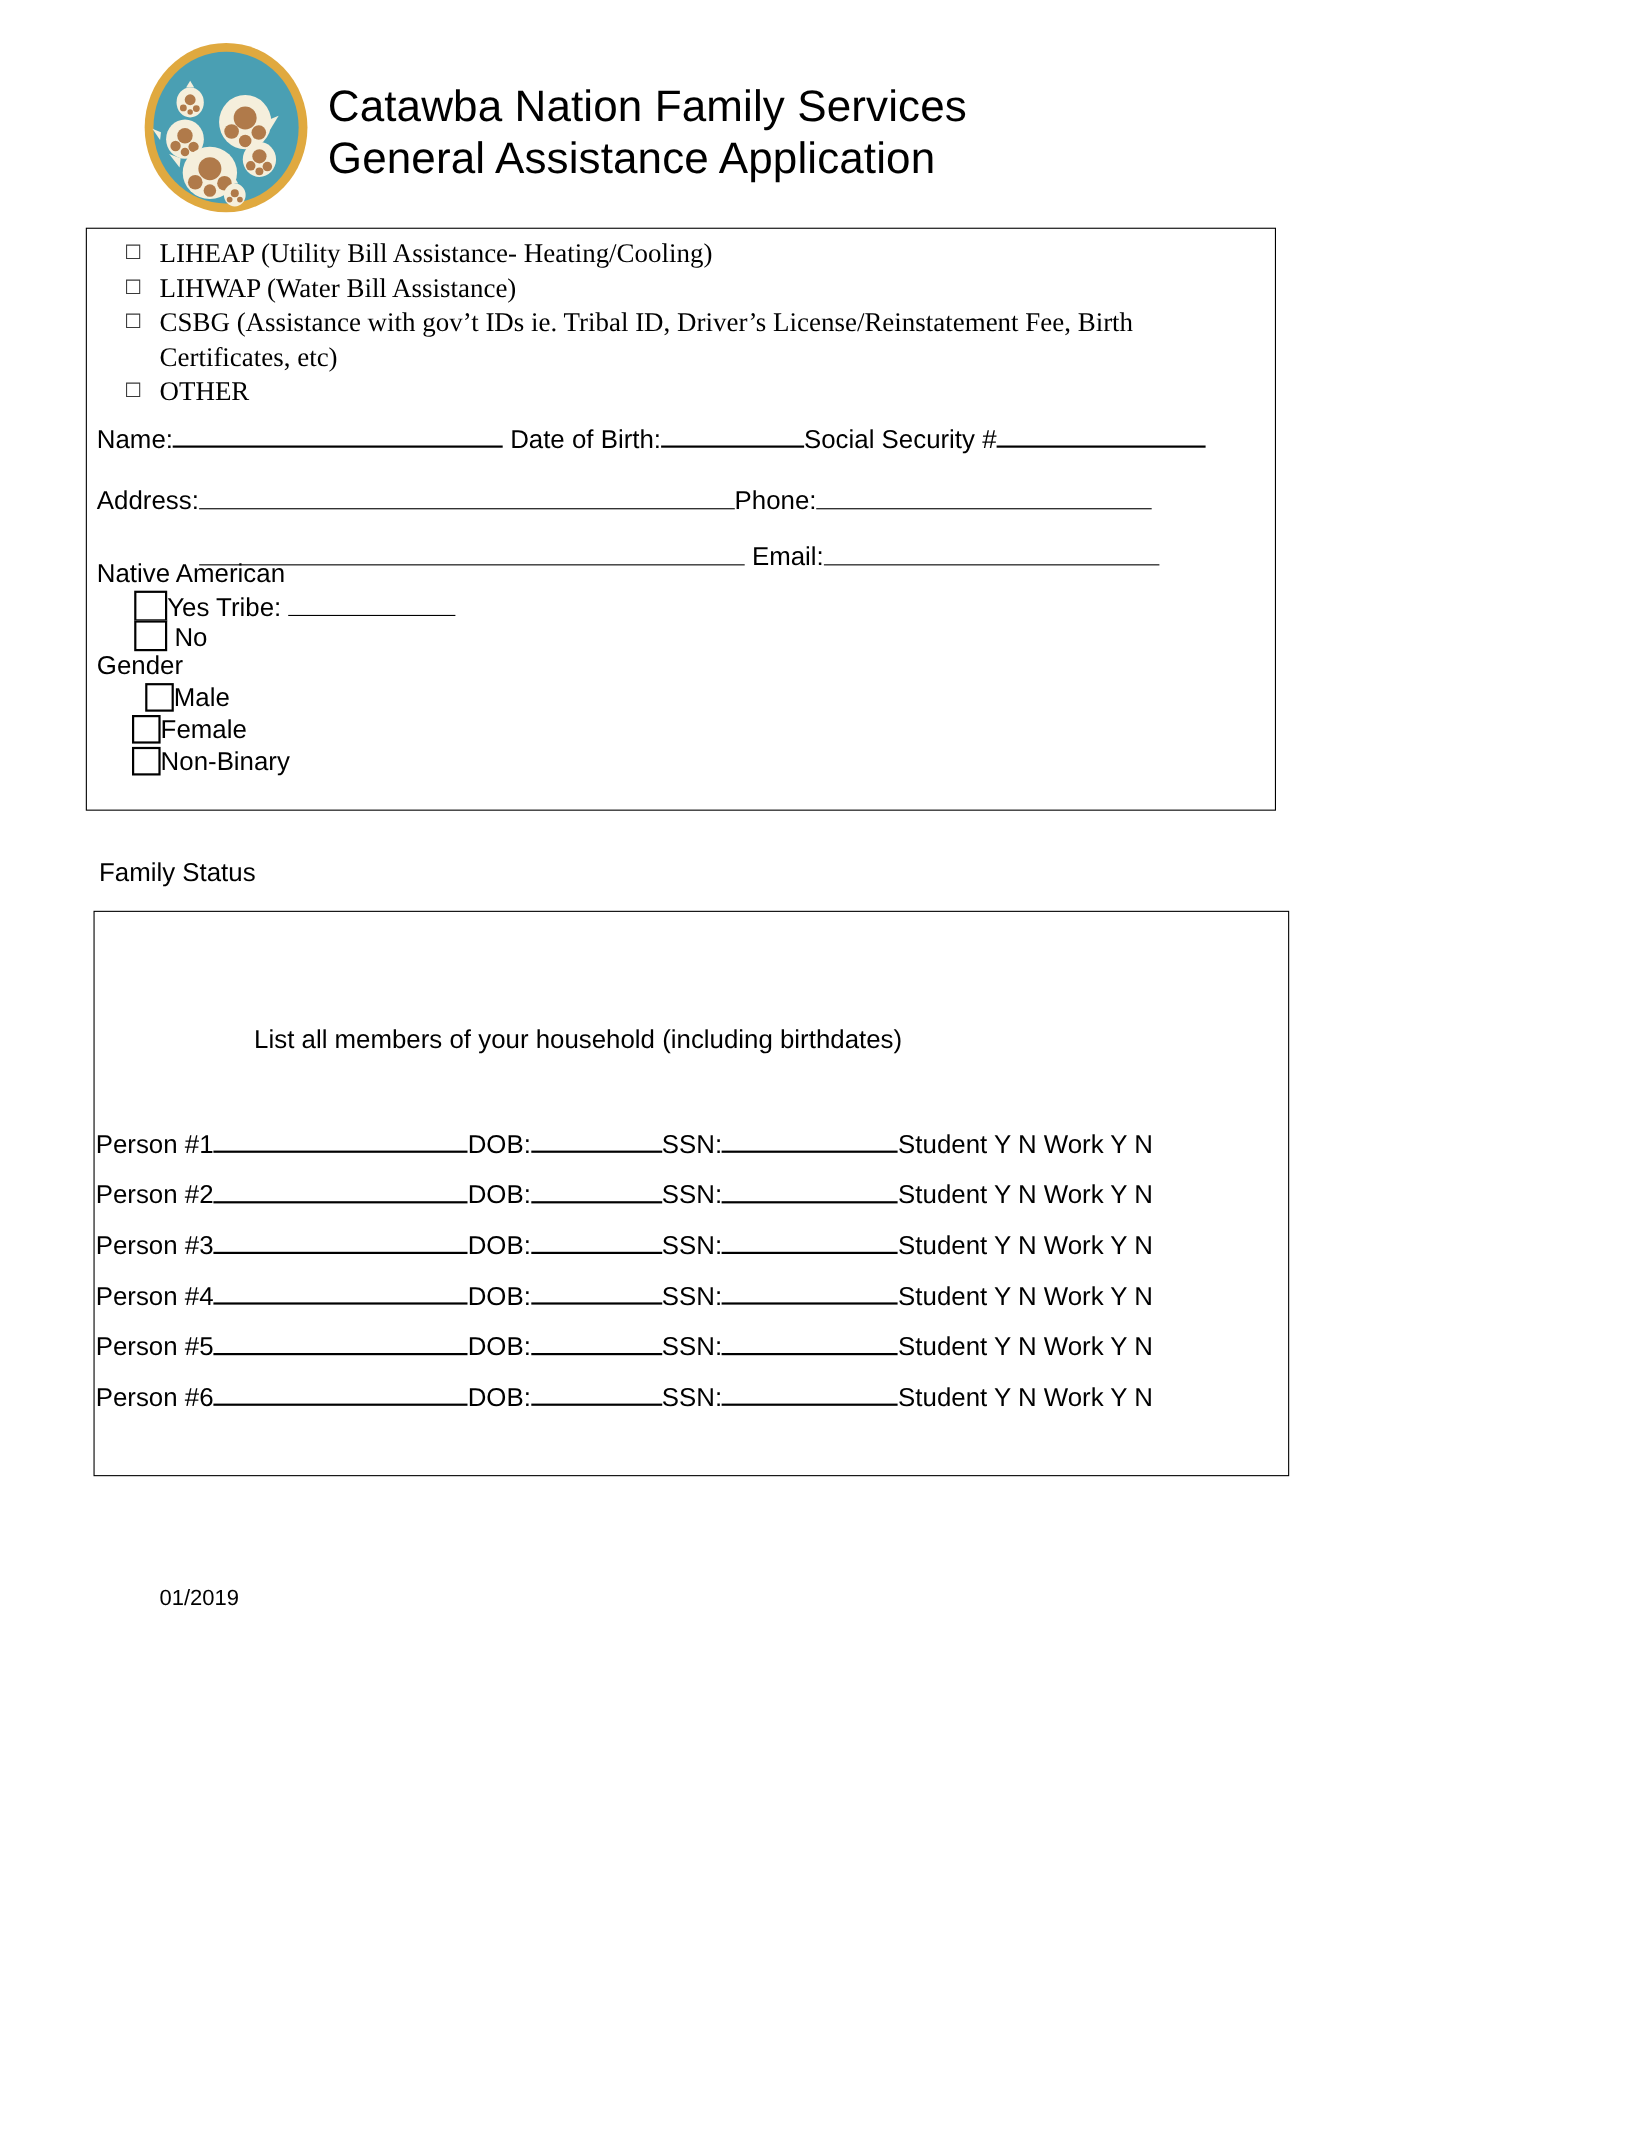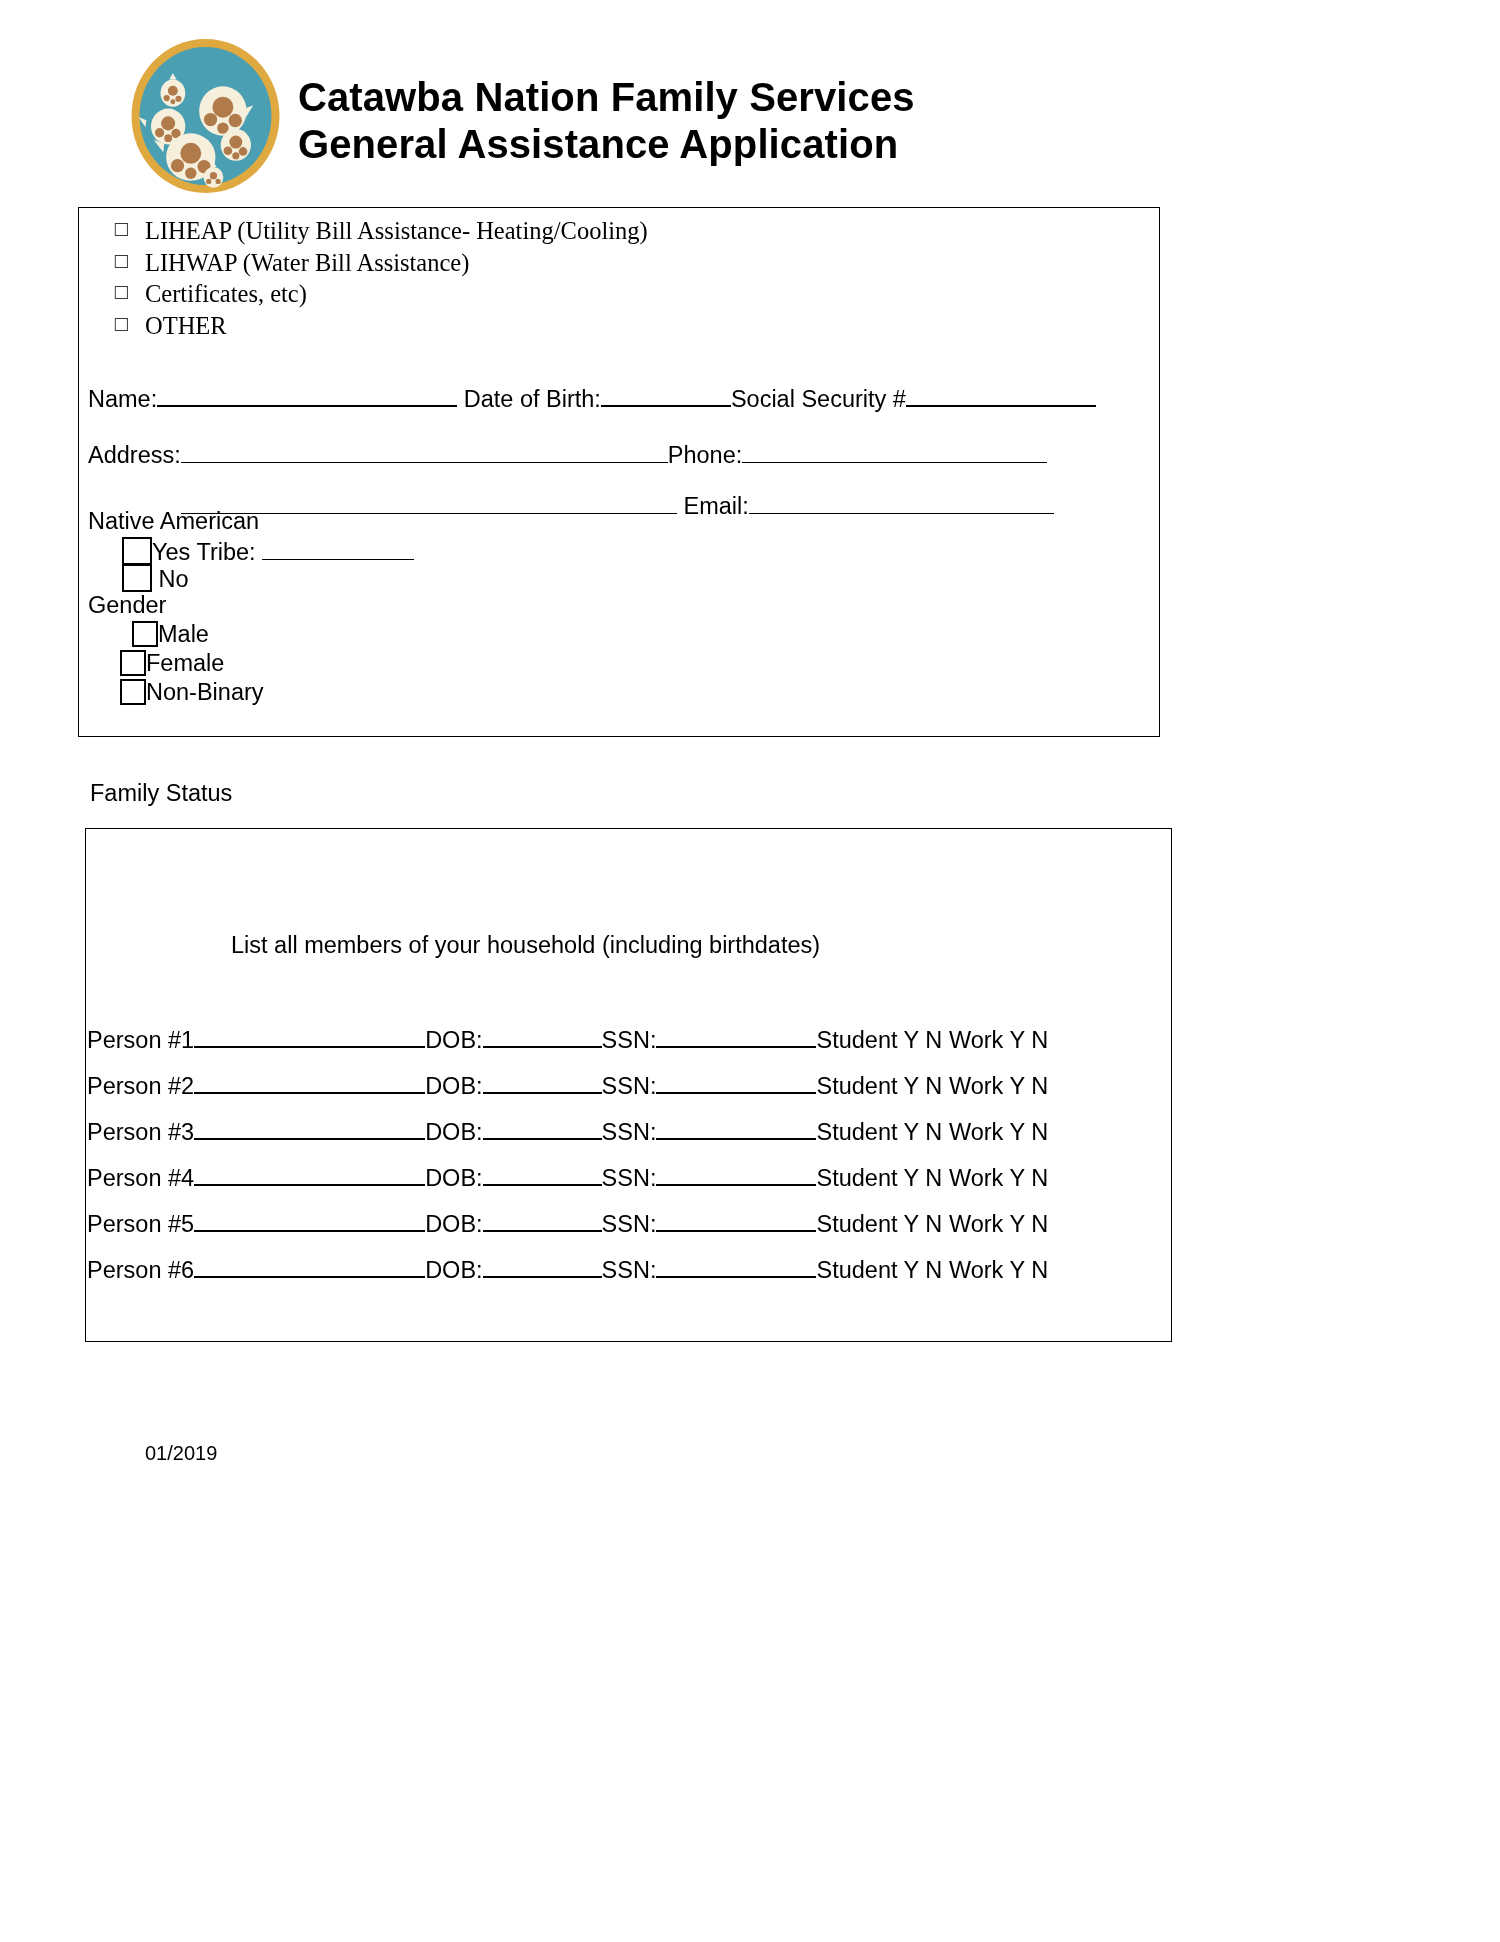--- a/index.html
+++ b/index.html
@@ -40,21 +40,21 @@
   .logo svg { display: block; }
   .title-block {
     position: absolute;
     left: 170px;
     top: 38px;
     line-height: 1.18;
   }
   .title-line {
     font-family: "Liberation Sans", sans-serif;
     font-size: 40px;
-    font-weight: 700;
+    font-weight: 400;
     letter-spacing: 0.1px;
     white-space: nowrap;
     color: #000;
   }
 
   
   .box1 {
     position: absolute;
     left: 78px;
     top: 207px;
@@ -246,21 +246,21 @@
       <div class="chk-row">
         <span class="chk-glyph">☐</span>
         <span class="chk-text">LIHEAP (Utility Bill Assistance- Heating/Cooling)</span>
       </div>
       <div class="chk-row">
         <span class="chk-glyph">☐</span>
         <span class="chk-text">LIHWAP (Water Bill Assistance)</span>
       </div>
       <div class="chk-row">
         <span class="chk-glyph">☐</span>
-        <span class="chk-text"> <span class="cont">Certificates, etc)</span></span>
+        <span class="chk-text"><span>CSBG (Assistance with gov’t IDs ie. Tribal ID, Driver’s License/Reinstatement Fee, Birth</span> <span class="cont">Certificates, etc)</span></span>
       </div>
       <div class="chk-row">
         <span class="chk-glyph">☐</span>
         <span class="chk-text">OTHER</span>
       </div>
     </div>
 
     <div class="fld" style="left:9px; top:173px;">
       <span>Name:</span><span class="ul" style="width:300px;"></span>
       <span>Date of Birth:</span><span class="ul" style="width:130px;"></span><span>Social Security #</span><span class="ul" style="width:190px;"></span>

